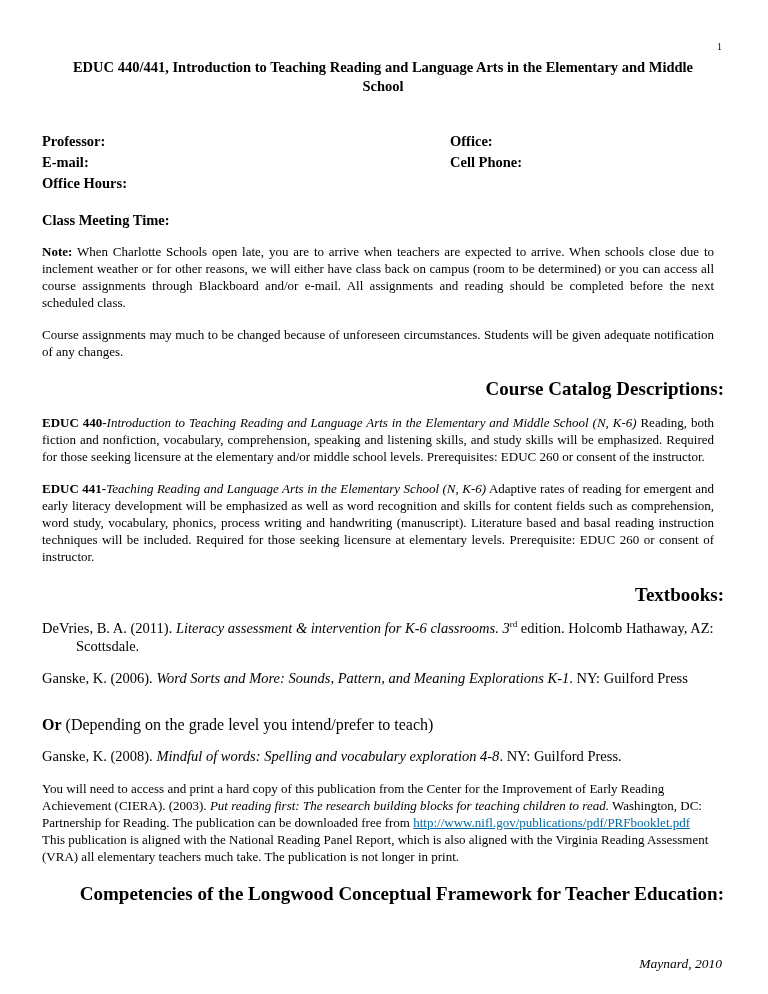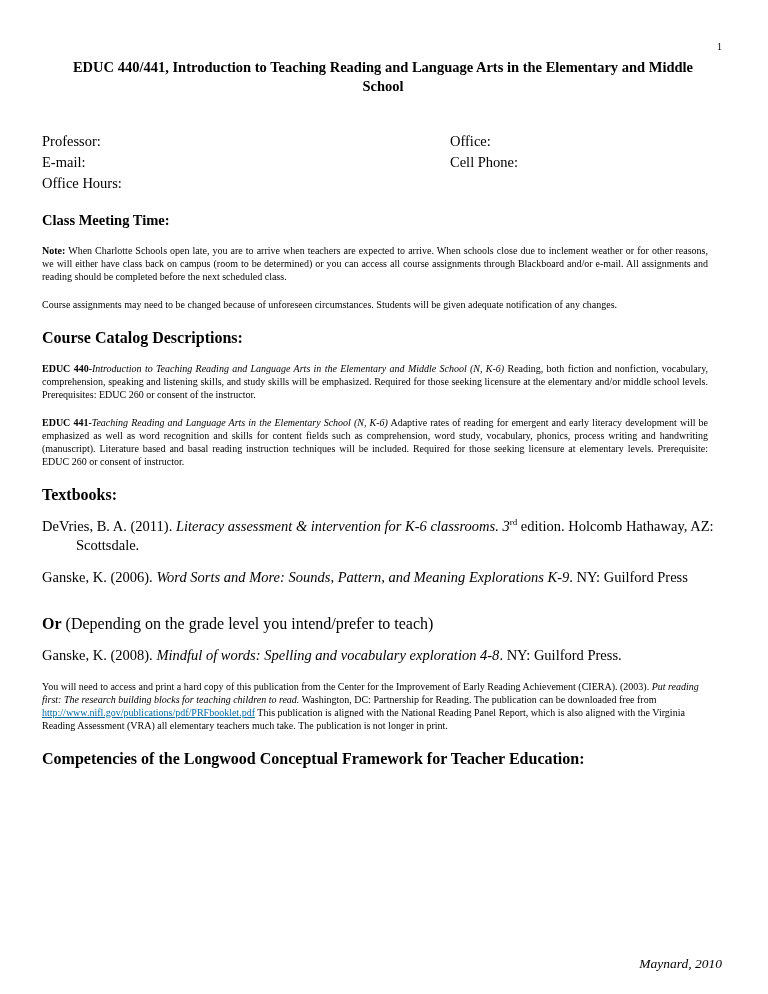--- a/index.html
+++ b/index.html
@@ -32,44 +32,45 @@
   .doc-title {
     text-align: center;
     font-weight: bold;
     font-size: 14.5px;
     line-height: 1.28;
     margin: 20px 18px 0 18px;
   }
   .info-block {
     margin-top: 36px;
     display: flex;
-    font-weight: normal;
+    font-weight: bold;
     font-size: 14.5px;
     line-height: 1.45;
   }
   .info-col-left { width: 408px; }
   .info-col-right { flex: 1; }
   .class-meeting {
     margin-top: 18px;
     font-weight: bold;
     font-size: 14.5px;
   }
   p.body {
-    font-size: 10px;
+    font-size: 13px;
     line-height: 1.3;
-    margin: 15px 16px 0 0;
+    margin: 15px 10px 0 0;
     text-align: justify;
   }
   p.body.nojust { text-align: left; }
   .b { font-weight: bold; }
   .i { font-style: italic; }
   .section-head {
     font-weight: bold;
-    font-size: 16px;
+    font-size: 19px;
     margin: 18px 0 0 0;
+    text-align: right;
   }
   .hang {
     font-size: 14.5px;
     line-height: 1.3;
     margin: 13px 0 0 0;
     padding-left: 34px;
     text-indent: -34px;
   }
   .center-or {
     font-size: 16px;
@@ -106,34 +107,34 @@
     <div class="info-col-right">
       <div>Office:</div>
       <div>Cell Phone:</div>
     </div>
   </div>
 
   <div class="class-meeting">Class Meeting Time:</div>
 
   <p class="body"><span class="b">Note:</span><span> When Charlotte Schools open late, you are to arrive when teachers are expected to arrive. When schools close due to inclement weather or for other reasons, we will either have class back on campus (room to be determined) or you can access all course assignments through Blackboard and/or e-mail. All assignments and reading should be completed before the next scheduled class.</span></p>
 
-  <p class="body">Course assignments may need to be changed because of unforeseen circumstances.  Students will be given adequate notification of any changes.</p>
+  <p class="body">Course assignments may much to be changed because of unforeseen circumstances.  Students will be given adequate notification of any changes.</p>
 
   <div class="section-head">Course Catalog Descriptions:</div>
 
   <p class="body"><span class="b">EDUC 440-</span><span class="i">Introduction to Teaching Reading and Language Arts in the Elementary and Middle School (N, K-6)</span><span> Reading, both fiction and nonfiction, vocabulary, comprehension, speaking and listening skills, and study skills will be emphasized.  Required for those seeking licensure at the elementary and/or middle school levels.  Prerequisites: EDUC 260 or consent of the instructor.</span></p>
 
   <p class="body"><span class="b">EDUC 441-</span><span class="i">Teaching Reading and Language Arts in the Elementary School (N, K-6)</span><span> Adaptive rates of reading for emergent and early literacy development will be emphasized as well as word recognition and skills for content fields such as comprehension, word study, vocabulary, phonics, process writing and handwriting (manuscript).  Literature based and basal reading instruction techniques will be included.  Required for those seeking licensure at elementary levels.  Prerequisite: EDUC 260 or consent of instructor.</span></p>
 
   <div class="section-head">Textbooks:</div>
 
   <p class="hang"><span>DeVries, B. A. (2011). </span><span class="i">Literacy assessment &amp; intervention for K-6 classrooms</span><span class="i">. 3</span><sup>rd</sup><span> edition. Holcomb Hathaway, AZ: Scottsdale.</span></p>
 
 
-  <p class="hang"><span>Ganske, K. (2006). </span><span class="i">Word Sorts and More: Sounds, Pattern, and Meaning Explorations K-9</span><span>. NY: Guilford Press</span></p>
+  <p class="hang"><span>Ganske, K. (2006). </span><span class="i">Word Sorts and More: Sounds, Pattern, and Meaning Explorations K-1</span><span>. NY: Guilford Press</span></p>
 
   <p class="center-or"><span class="b">Or</span><span> (Depending on the grade level you intend/prefer to teach)</span></p>
 
   <p class="hang"><span>Ganske, K. (2008). </span><span class="i">Mindful of words: Spelling and vocabulary exploration 4-8</span><span>. NY: Guilford Press.</span></p>
 
   <p class="body nojust"><span>You will need to access and print a hard copy of this publication from the Center for the Improvement of Early Reading Achievement (CIERA). (2003). </span><span class="i">Put reading first: The research building blocks for teaching children to read.</span><span> Washington, DC: Partnership for Reading.  The publication can be downloaded free from </span><a class="link" href="#">http://www.nifl.gov/publications/pdf/PRFbooklet.pdf</a><span>  This publication is aligned with the National Reading Panel Report, which is also aligned with the Virginia Reading Assessment (VRA) all elementary teachers much take.  The publication is not longer in print.</span></p>
 
   <div class="section-head">Competencies of the Longwood Conceptual Framework for Teacher Education:</div>
 
   <div class="footer-note">Maynard, 2010</div>

